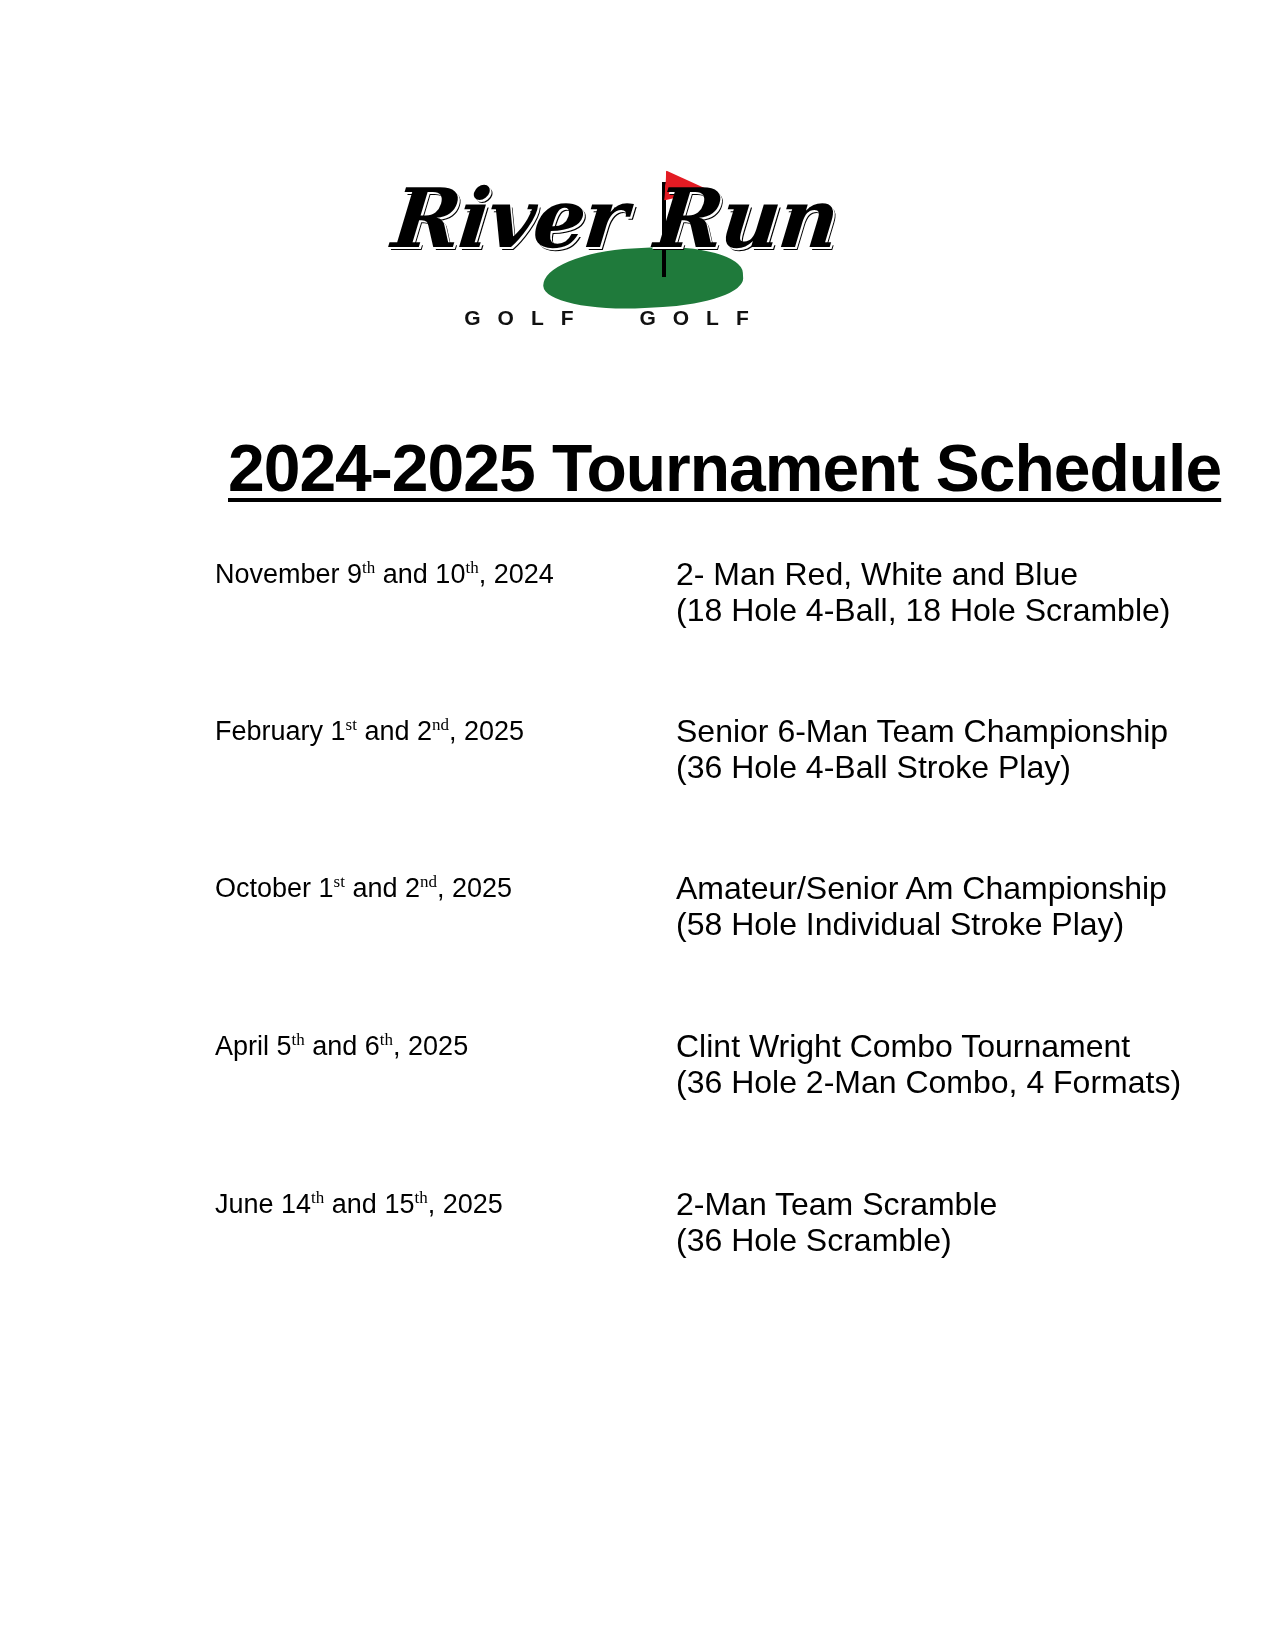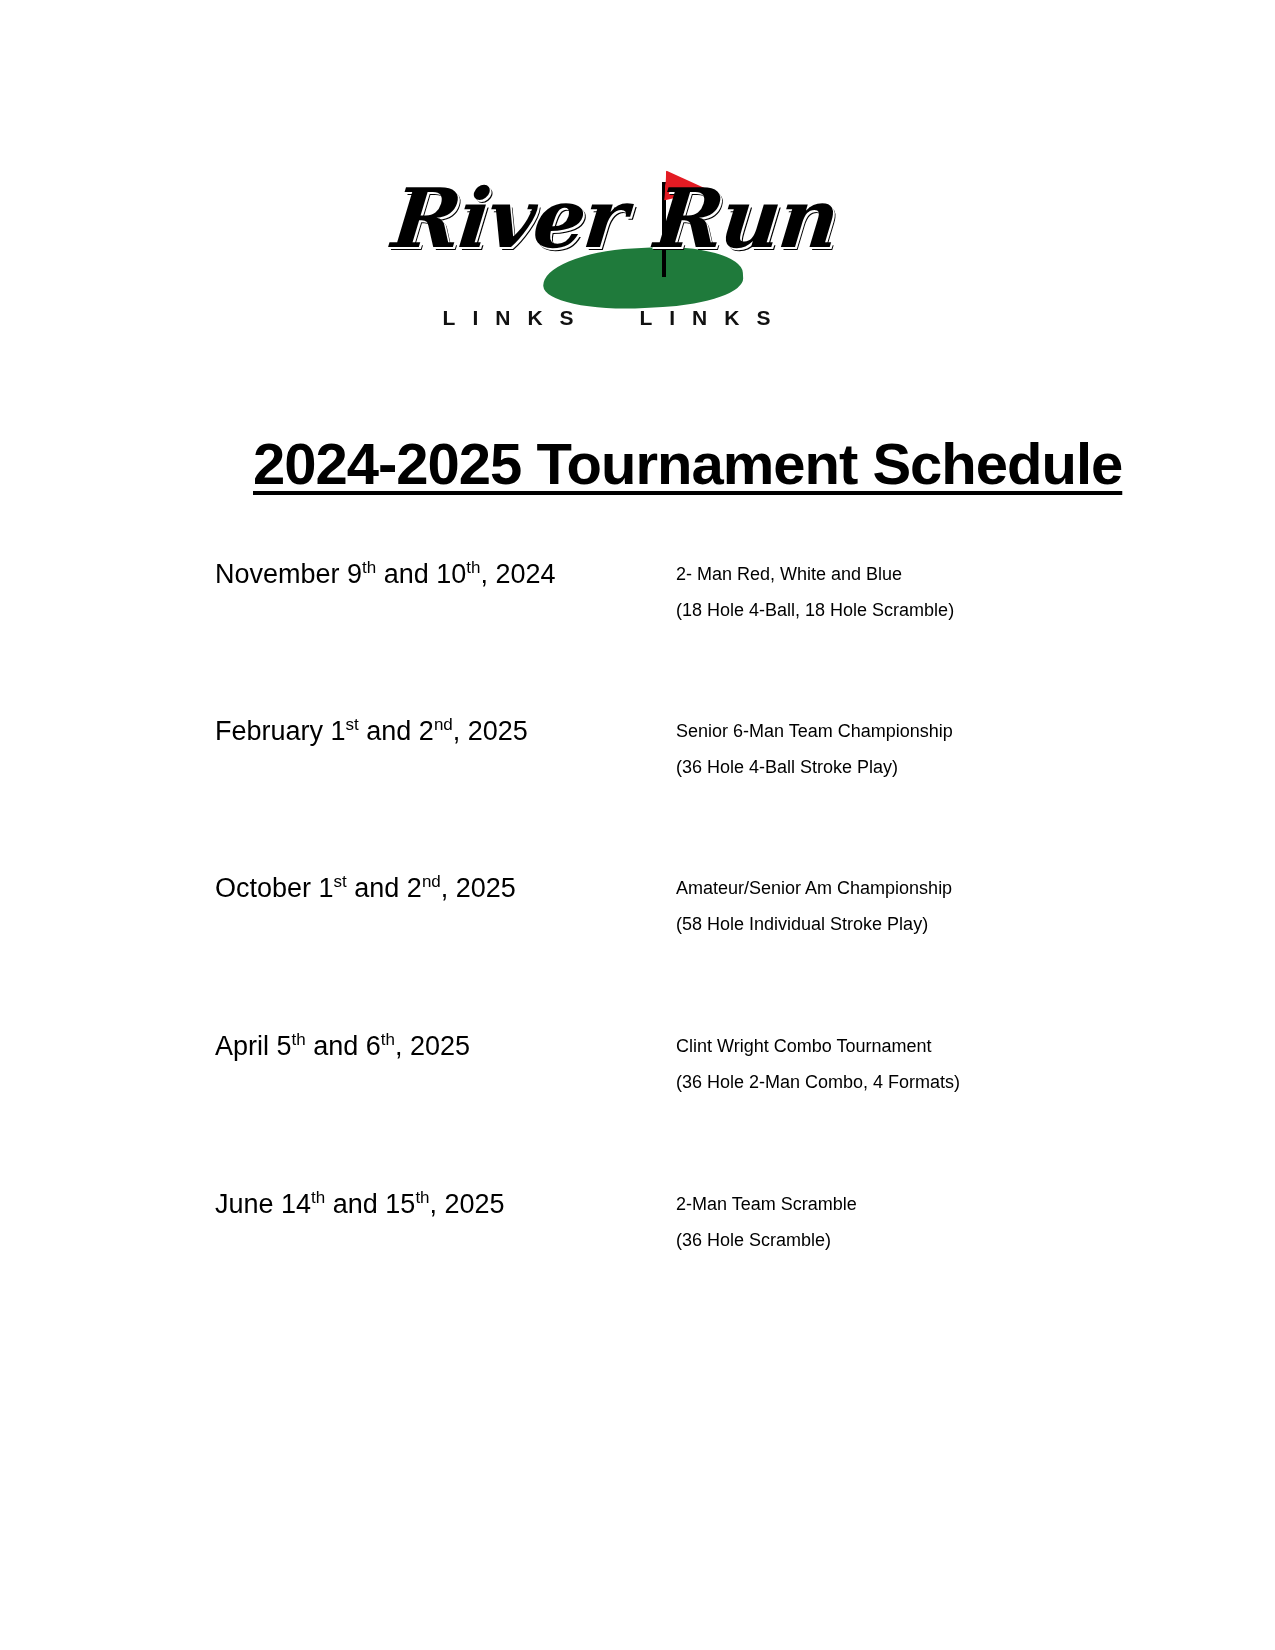--- a/index.html
+++ b/index.html
@@ -80,28 +80,27 @@
     letter-spacing: 17px;
     word-spacing: 26px;
     color: #111111;
   }
 
   
   .doc-title {
     position: absolute;
     left: 228px;
     top: 430px;
-    font-size: 58px;
+    font-size: 66px;
     font-weight: 700;
     letter-spacing: -1px;
     color: #000000;
     text-decoration: underline;
     text-decoration-thickness: 4px;
     text-underline-offset: 7px;
-    margin-left: 25px;
   }
 
   
   .row { position: absolute; left: 0; width: 100%; }
   .row-1 { top: 556px; }
   .row-2 { top: 713px; }
   .row-3 { top: 870px; }
   .row-4 { top: 1028px; }
   .row-5 { top: 1186px; }
 
@@ -110,45 +109,46 @@
     left: 215px;
     top: 0;
     font-size: 27px;
     line-height: 36px;
     white-space: nowrap;
   }
   .date-cell sup {
     font-size: 17px;
     vertical-align: super;
     line-height: 0;
+    font-family: Liberation Serif, serif;
   }
   .event-cell {
     position: absolute;
     left: 676px;
     top: 0;
-    font-size: 18px;
+    font-size: 32px;
     line-height: 36px;
     white-space: nowrap;
   }
   .event-format { }
 </style>
 </head>
 <body>
 
 <div class="page">
 
   <div class="logo">
     <div class="logo-green" style="background-color: rgb(31, 122, 59);"></div>
     <div class="logo-flagstick"></div>
     <div class="logo-flag" style="background-color: rgb(227, 27, 35);"></div>
     <div class="logo-script">
       <span>River</span>
       <span>Run</span>
     </div>
-    <div class="logo-sub">LINKS LINKS</div>
+    <div class="logo-sub">GOLF GOLF</div>
   </div>
 
   <h1 class="doc-title">2024-2025 Tournament Schedule</h1>
 
   <div class="row row-1">
     <div class="date-cell"><span>November 9</span><sup>th</sup><span> and 10</span><sup>th</sup><span>, 2024</span></div>
     <div class="event-cell">
       <div class="event-name">2- Man Red, White and Blue</div>
       <div class="event-format">(18 Hole 4-Ball, 18 Hole Scramble)</div>
     </div>

